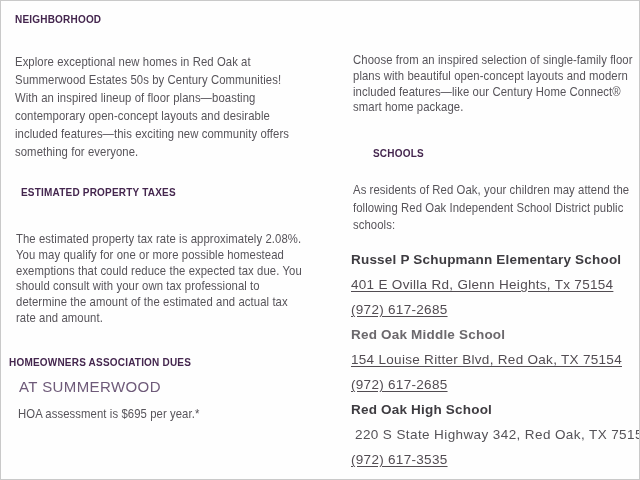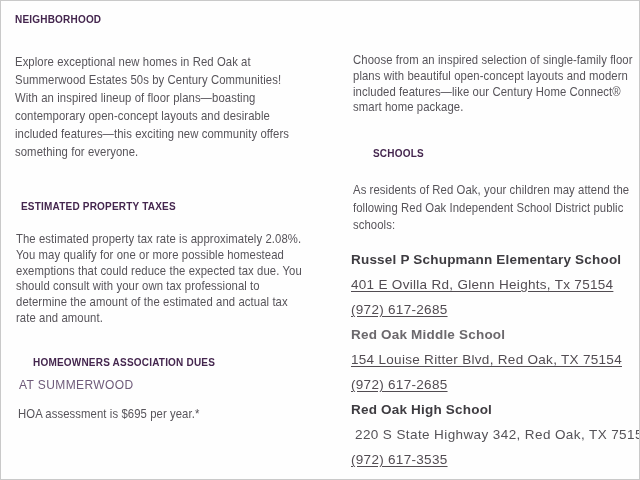--- a/index.html
+++ b/index.html
@@ -18,42 +18,42 @@
     margin: 0;
     font-size: 10px;
     font-weight: 700;
     color: #44264e;
     letter-spacing: 0.2px;
     white-space: pre;
   }
   .sub {
     position: absolute;
     margin: 0;
-    font-size: 12px;
+    font-size: 15px;
     font-weight: 400;
     color: #6e5a79;
     letter-spacing: 0.4px;
     white-space: pre;
   }
   .body {
     position: absolute;
     margin: 0;
     font-size: 13px;
     color: #57545a;
     white-space: pre;
     letter-spacing: 0.1px;
     transform: scaleX(0.87);
     transform-origin: 0 0;
   }
   
   #h-neighborhood { left: 14px; top: 13px; }
   #p-neighborhood { left: 14px; top: 52px; line-height: 18px; }
-  #h-taxes        { left: 20px; top: 200px; }
+  #h-taxes        { left: 20px; top: 186px; }
   #p-taxes        { left: 15px; top: 230px; line-height: 15.8px; }
-  #h-hoa          { left: 32px; top: 356px; }
+  #h-hoa          { left: 8px; top: 356px; }
   #h-hoa-sub      { left: 18px; top: 377px; }
   #p-hoa          { left: 17px; top: 405px; }
   
   #h-community    { left: 347px; top: 16px; }
   #p-community    { left: 352px; top: 51px; line-height: 15.8px; }
   #h-schools      { left: 372px; top: 147px; }
   #p-schools-intro{ left: 352px; top: 180px; line-height: 17.5px; }
   #schools-list   { position: absolute; left: 350px; top: 246px; }
   .school { margin: 0; }
   .school-name {

